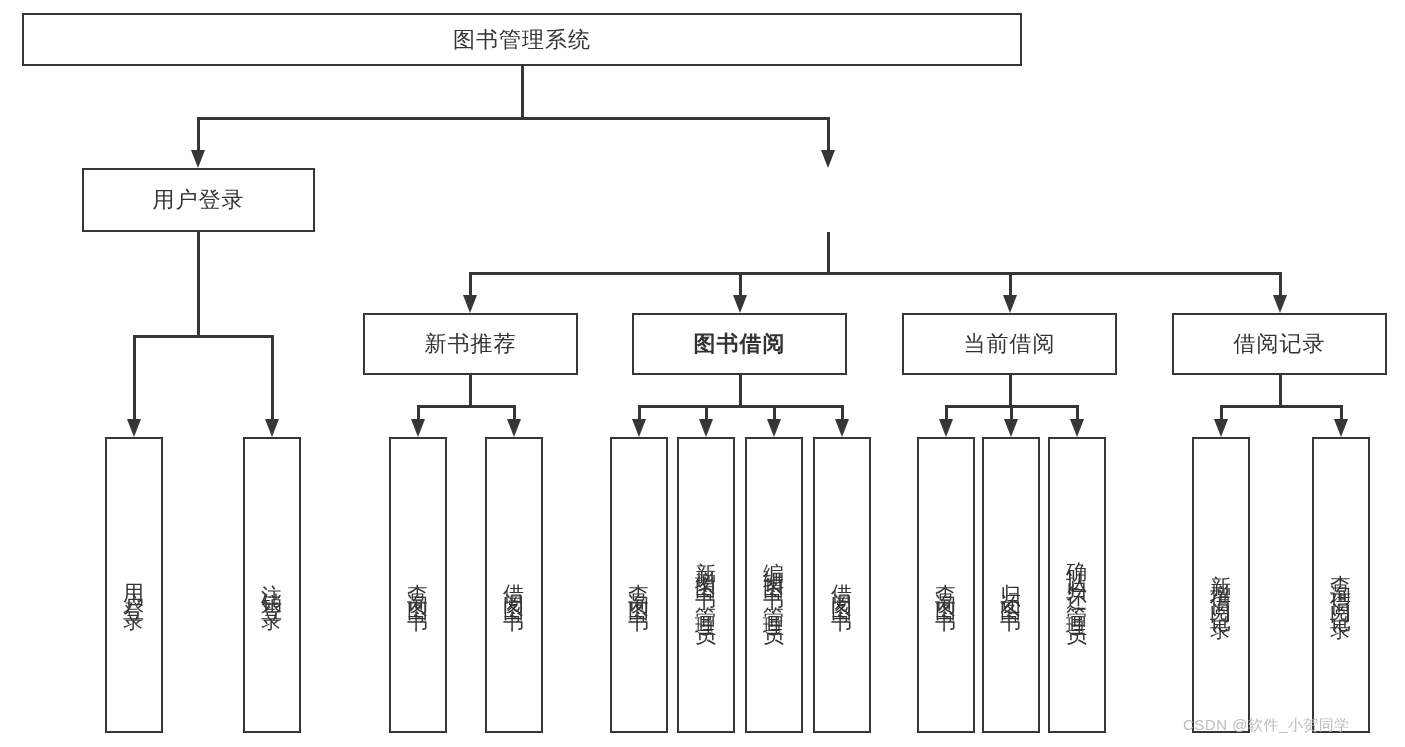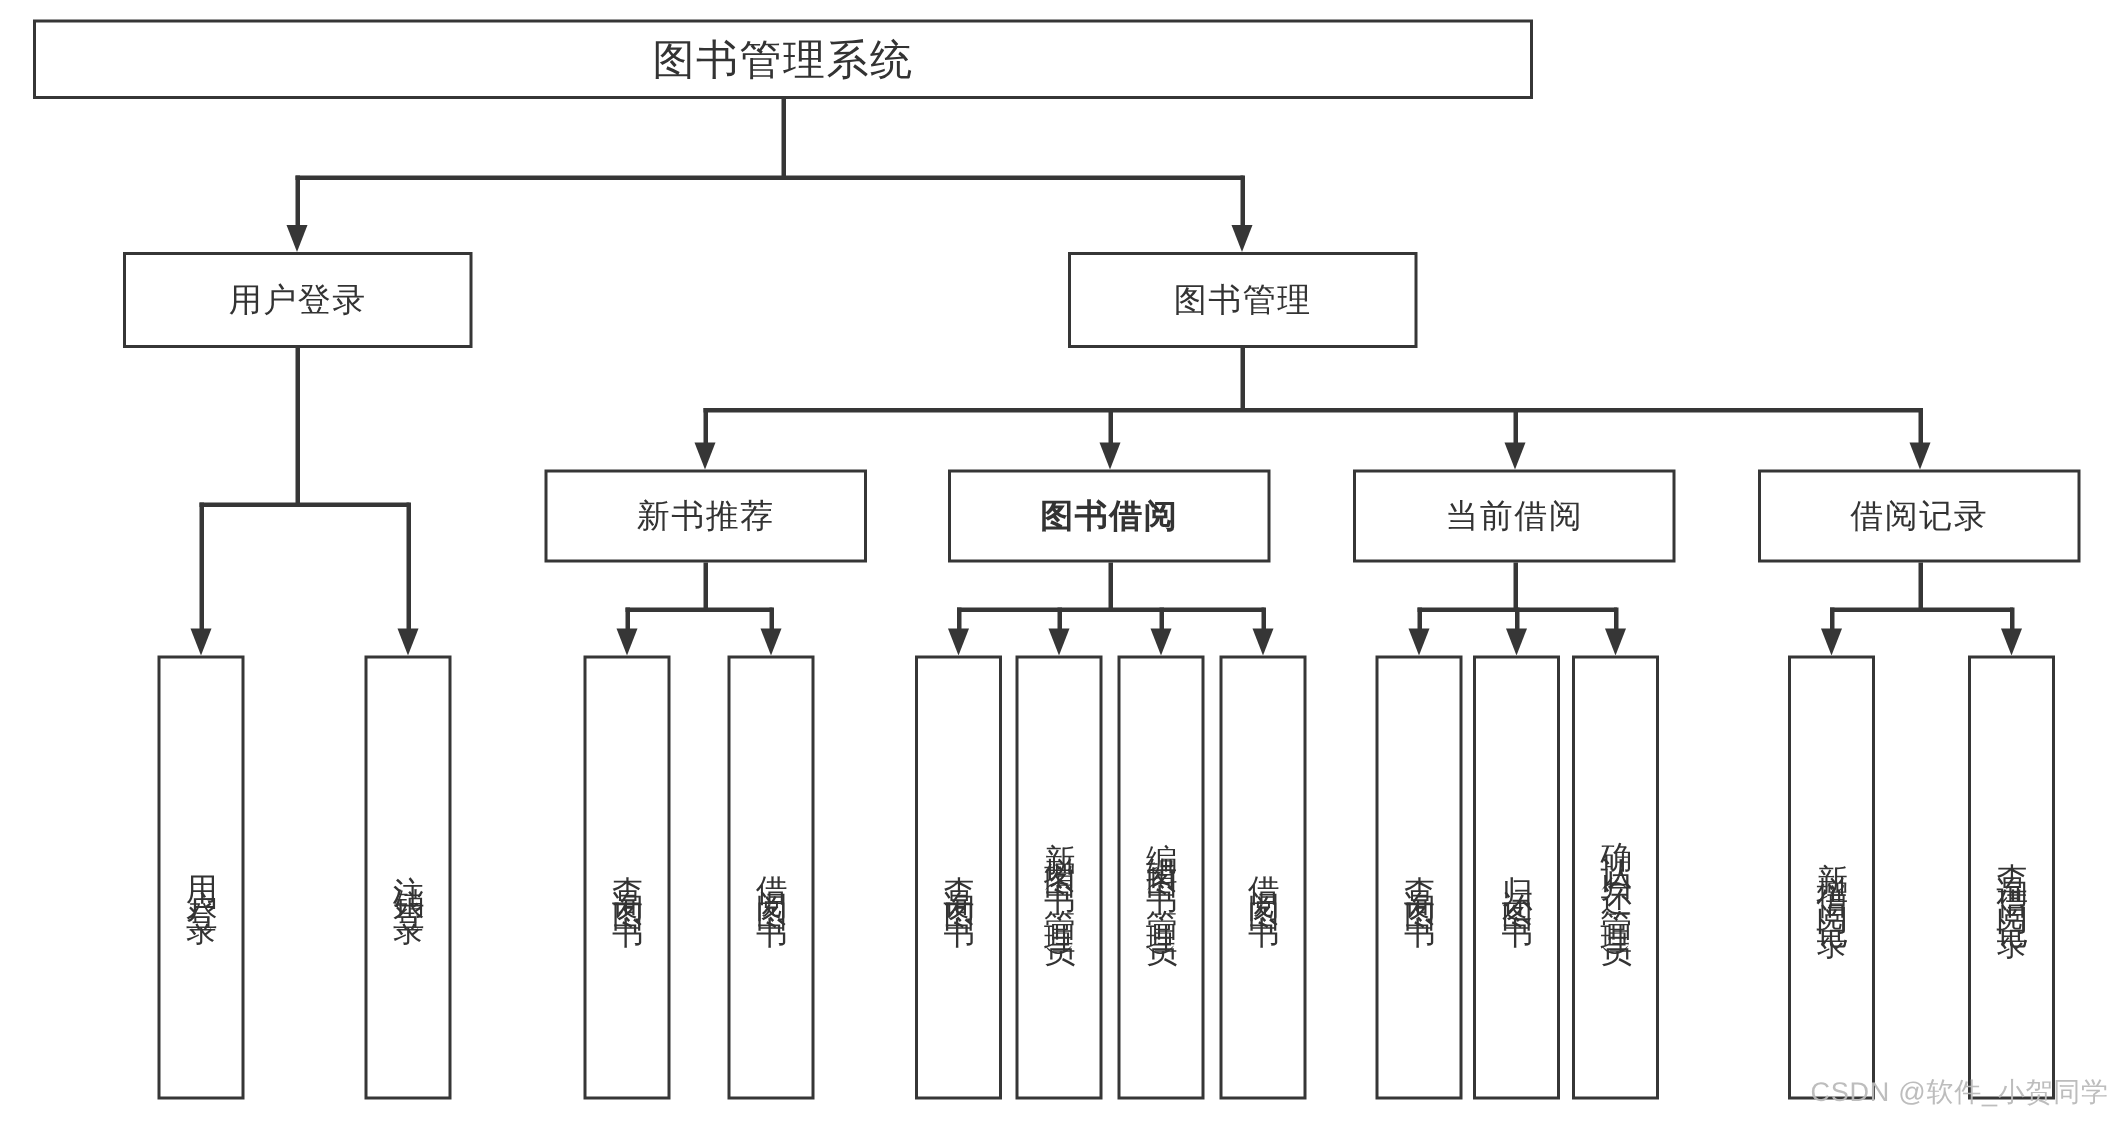--- a/index.html
+++ b/index.html
@@ -5,58 +5,55 @@
   html,body { margin:0; padding:0; background:#ffffff; }
   .canvas {
     position:relative; width:1405px; height:747px; background:#ffffff;
     font-family:"Liberation Sans","DejaVu Sans",sans-serif; color:#333333; overflow:hidden;
   }
   .box {
     position:absolute; box-sizing:border-box; background:#ffffff;
     border:2.5px solid #363636; display:flex; align-items:center; justify-content:center;
   }
   .hbox { font-size:22px; letter-spacing:1px; }
-  .hbox.l1 { font-size:28px; }
+  .hbox.l1 { font-size:22px; }
   .vbox span {
     writing-mode:vertical-rl; text-orientation:mixed;
     font-size:21px; line-height:1; letter-spacing:9px; white-space:nowrap;
   }
   .vline { position:absolute; width:2.5px; background:#363636; }
   .hline { position:absolute; height:2.5px; background:#363636; }
   .arrow {
     position:absolute; width:0; height:0;
     border-left:7px solid transparent; border-right:7px solid transparent;
     border-top:18px solid #363636;
   }
   .watermark {
     position:absolute; left:1183px; top:716px; z-index:5;
-    font-size:18px; letter-spacing:0.5px; color:rgba(185,185,185,0.95); white-space:nowrap;margin-left:24px;
+    font-size:15px; letter-spacing:0.5px; color:rgba(185,185,185,0.95); white-space:nowrap;
   }
 </style>
 </head>
 <body>
 
 <div class="canvas">
 
   <div class="box hbox l1" style="left:22px; top:13px; width:1000px; height:53px;">
     <span>图书管理系统</span>
   </div>
 
   <div class="vline" style="left:521px; top:66px; height:52px;"></div>
   <div class="hline" style="left:197px; top:117px; width:632px;"></div>
   <div class="vline" style="left:197px; top:117px; height:34px;"></div>
   <div class="arrow" style="left:191px; top:150px;"></div>
   <div class="vline" style="left:827px; top:117px; height:34px;"></div>
   <div class="arrow" style="left:821px; top:150px;"></div>
 
   <div class="box hbox" style="left:82px; top:168px; width:233px; height:64px;">
     <span>用户登录</span>
-  </div>
-  <div class="box hbox" style="left:712px; top:168px; width:233px; height:64px;">
-    <span>图书管理</span>
   </div>
 
   <div class="vline" style="left:197px; top:232px; height:104px;"></div>
   <div class="hline" style="left:133px; top:335px; width:140px;"></div>
   <div class="vline" style="left:133px; top:335px; height:85px;"></div>
   <div class="arrow" style="left:127px; top:419px;"></div>
   <div class="vline" style="left:271px; top:335px; height:85px;"></div>
   <div class="arrow" style="left:265px; top:419px;"></div>
 
   <div class="vline" style="left:827px; top:232px; height:41px;"></div>

